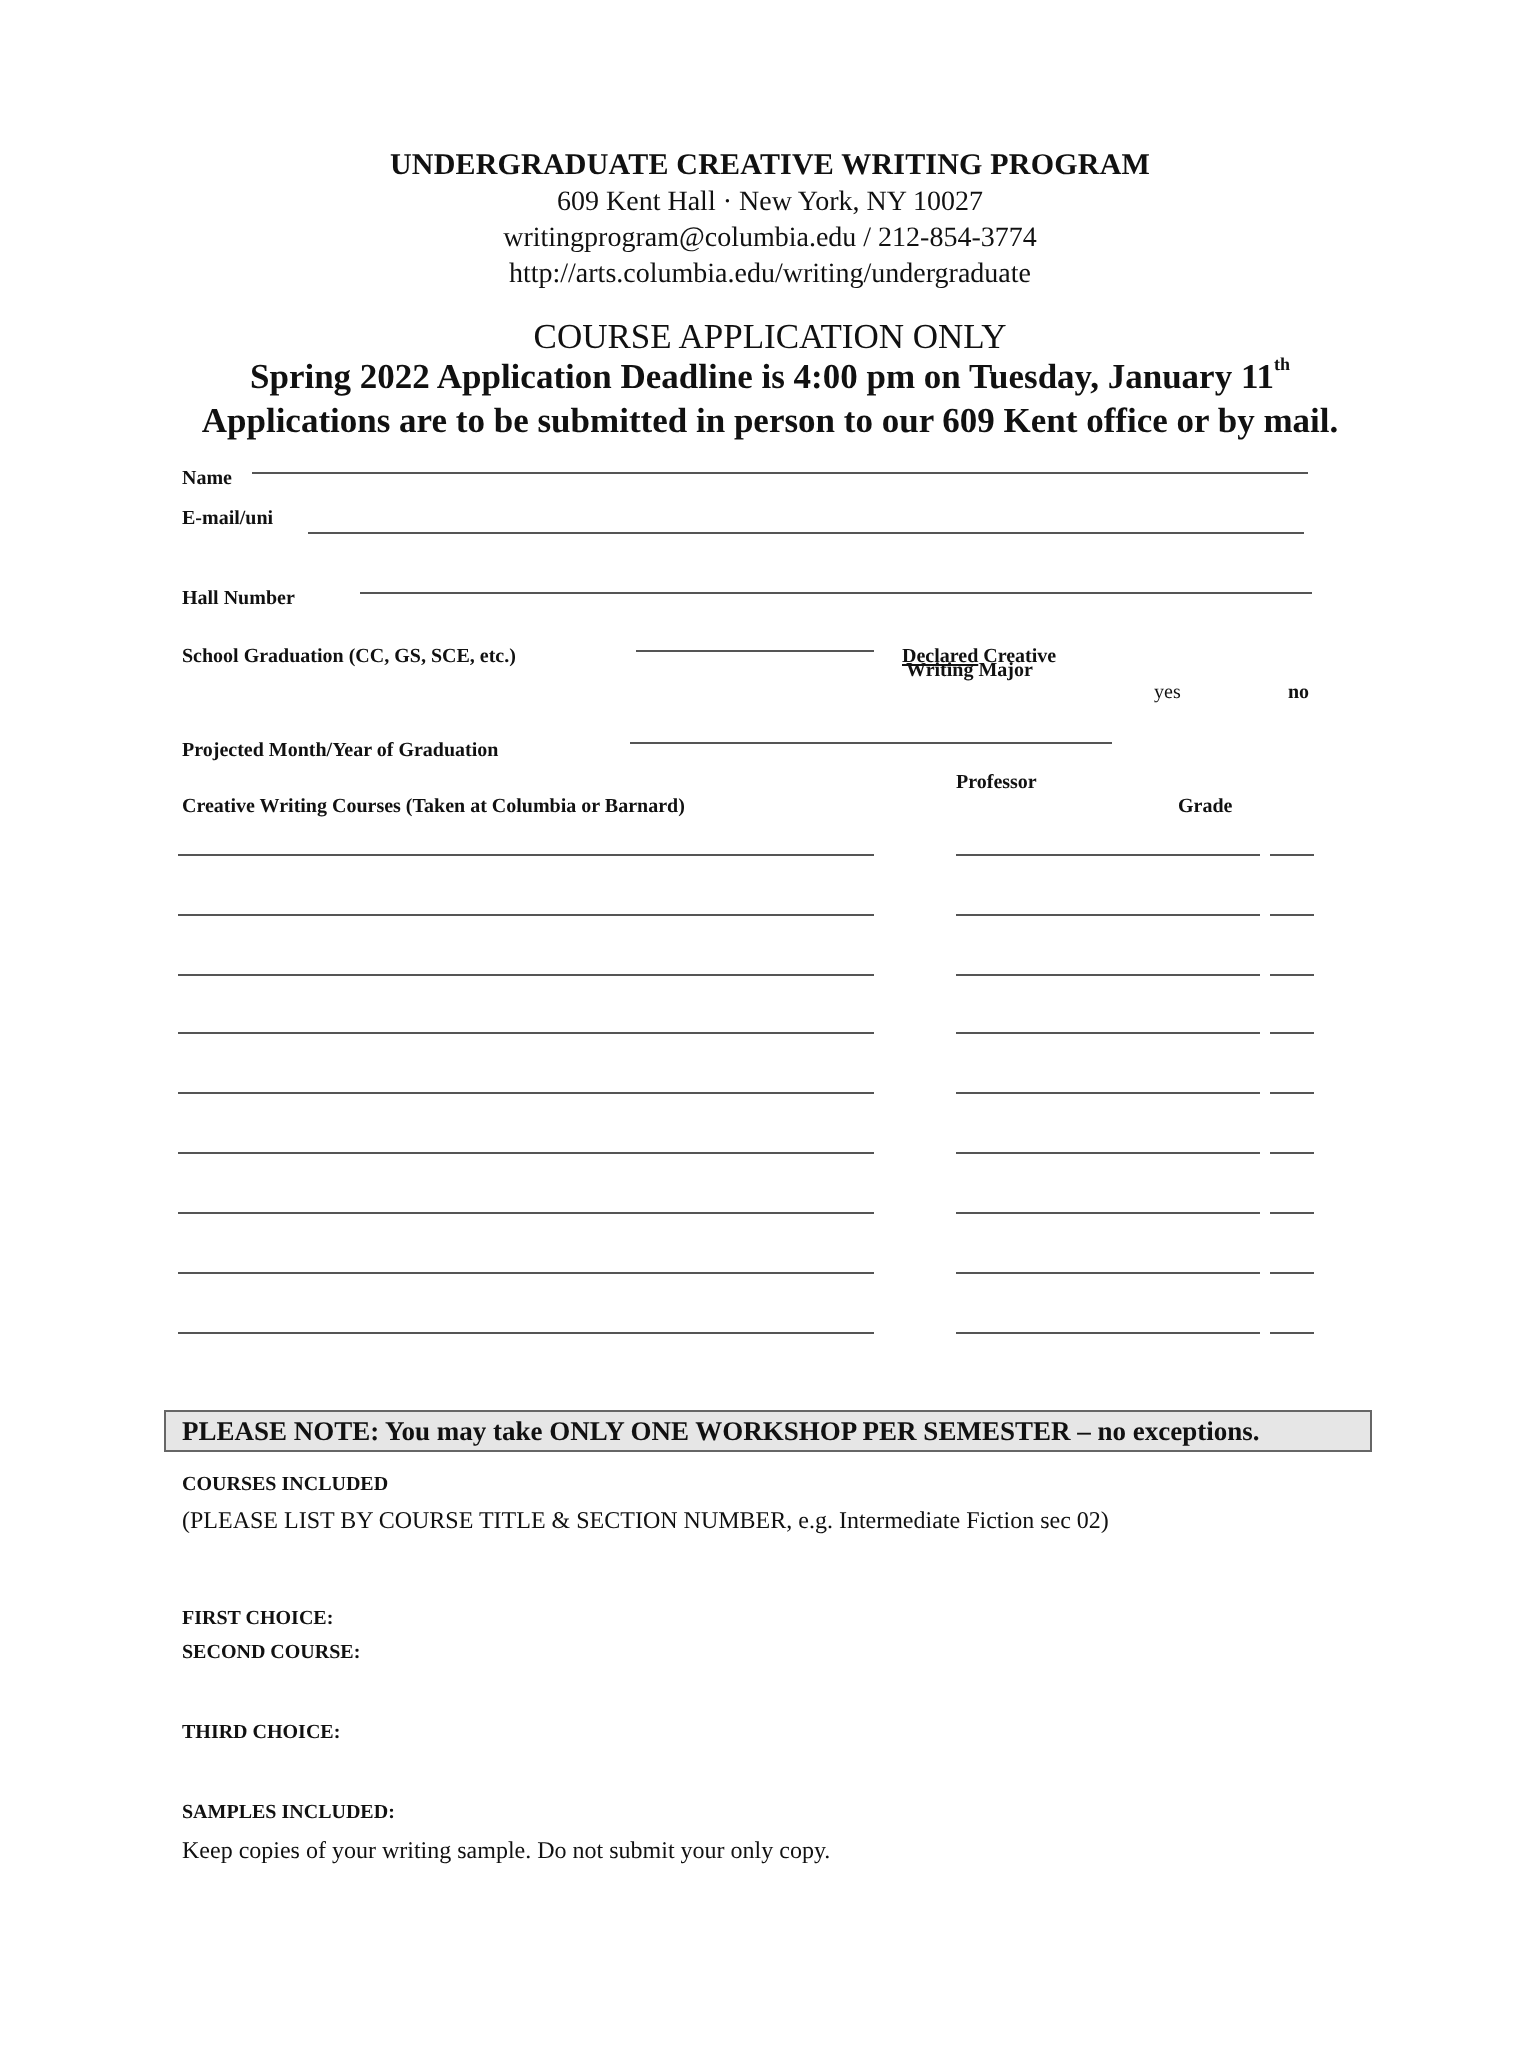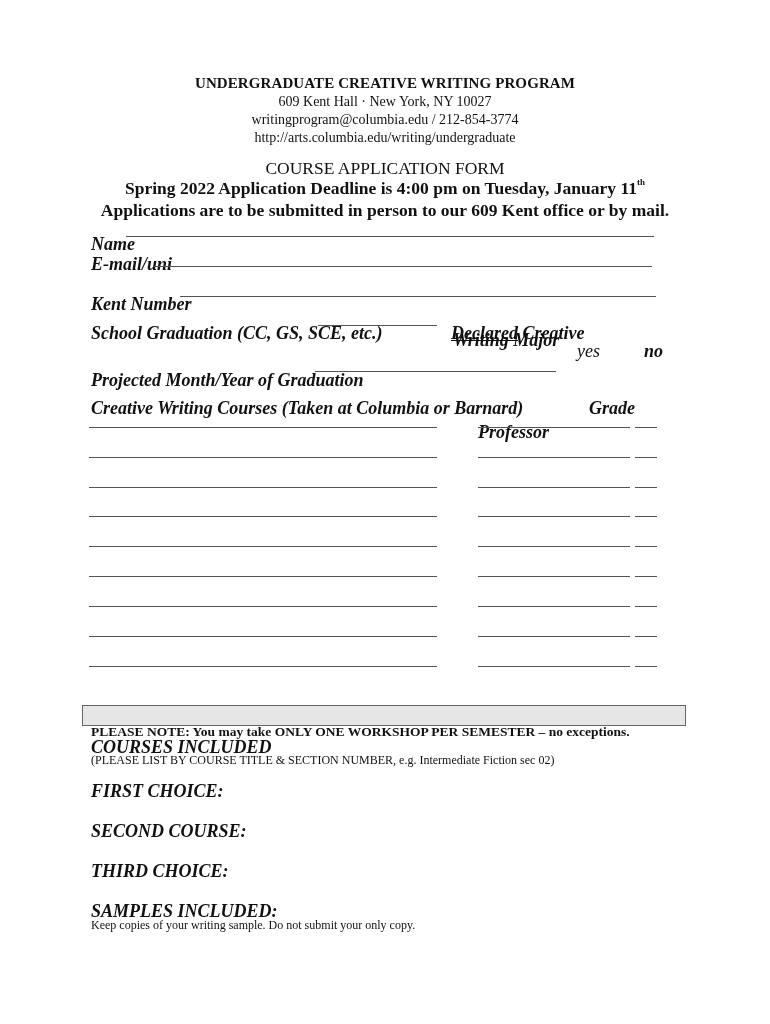--- a/index.html
+++ b/index.html
@@ -6,74 +6,74 @@
   body { width: 770px; height: 1024px; position: relative; overflow: hidden;
          font-family: "Liberation Serif", "DejaVu Serif", serif; color: #111; }
   .abs { position: absolute; white-space: nowrap; }
   .center { position: absolute; left: 0; width: 770px; text-align: center; white-space: nowrap; }
   .hdr-title { top: 75px; font-size: 15px; font-weight: bold; letter-spacing: 0.1px; }
   .hdr-line { font-size: 14px; }
   .form-title { top: 158px; font-size: 17.5px; }
   .deadline { top: 178px; font-size: 17.5px; font-weight: bold; }
   .deadline sup { font-size: 9px; vertical-align: top; position: relative; top: -1px; }
   .submit { top: 200px; font-size: 17.5px; font-weight: bold; }
-  .lbl { font-size: 18px; font-weight: bold; font-style: italic; }
+  .lbl { font-size: 10px; font-weight: bold; }
   .uline { position: absolute; height: 0; border-bottom: 1px solid #555; }
   .field { font: inherit; border: none; background: transparent; outline: none; padding: 0; height: 14px; }
   .note-box { position: absolute; left: 82px; top: 705px; width: 602px; height: 19px;
               background: #e6e6e6; border: 1px solid #666; box-sizing: content-box; }
-  .note-text { position: absolute; left: 8px; top: 18px; font-size: 13.5px; font-weight: bold; white-space: nowrap; }
+  .note-text { position: absolute; left: 8px; top: 2px; font-size: 13.5px; font-weight: bold; white-space: nowrap; }
   .small { font-size: 12px; }
   .ul { text-decoration: underline; }
   .reg { font-weight: normal; }
 </style>
 </head>
 <body>
 
 <div class="center hdr-title">UNDERGRADUATE CREATIVE WRITING PROGRAM</div>
 <div class="center hdr-line" style="top:94px">609 Kent Hall · New York, NY 10027</div>
 <div class="center hdr-line" style="top:112px">writingprogram@columbia.edu / 212-854-3774</div>
 <div class="center hdr-line" style="top:130px">http://arts.columbia.edu/writing/undergraduate</div>
 
-<div class="center form-title">COURSE APPLICATION FORM</div>
+<div class="center form-title">COURSE APPLICATION ONLY</div>
 <div class="center deadline"><span>Spring 2022 Application Deadline is 4:00 pm on Tuesday, January 11</span><sup>th</sup></div>
 <div class="center submit">Applications are to be submitted in person to our 609 Kent office or by mail.</div>
 
 <div class="abs lbl" style="left:91px;top:234px">Name</div>
 <div class="uline" style="left:126px;top:236px;width:528px">
   <input class="field" style="width: 528px;" value="">
 </div>
 
 <div class="abs lbl" style="left:91px;top:254px">E-mail/uni</div>
 <div class="uline" style="left:154px;top:266px;width:498px">
   <input class="field" style="width: 498px;" value="">
 </div>
 
-<div class="abs lbl" style="left:91px;top:294px">Kent Number</div>
+<div class="abs lbl" style="left:91px;top:294px">Hall Number</div>
 <div class="uline" style="left:180px;top:296px;width:476px">
   <input class="field" style="width: 476px;" value="">
 </div>
 
 <div class="abs lbl" style="left:91px;top:323px">School Graduation (CC, GS, SCE, etc.)</div>
 <div class="uline" style="left:318px;top:325px;width:119px">
   <input class="field" style="width: 119px;" value="">
 </div>
 
 <div class="abs lbl" style="left:451px;top:323px"><span class="ul">Declared</span><span> Creative</span></div>
 <div class="abs lbl" style="left:453px;top:330px">Writing Major</div>
 <div class="abs lbl reg" style="left:577px;top:341px">yes</div>
 <div class="abs lbl" style="left:644px;top:341px">no</div>
 
 <div class="abs lbl" style="left:91px;top:370px">Projected Month/Year of Graduation</div>
 <div class="uline" style="left:315px;top:371px;width:241px">
   <input class="field" style="width: 241px;" value="">
 </div>
 
 <div class="abs lbl" style="left:91px;top:398px">Creative Writing Courses (Taken at Columbia or Barnard)</div>
-<div class="abs lbl" style="left:478px;top:422px">Professor</div>
+<div class="abs lbl" style="left:478px;top:386px">Professor</div>
 <div class="abs lbl" style="left:589px;top:398px">Grade</div>
 
 <div id="course-rows">
   <div class="uline" style="left:89px;top:427px;width:348px"><input class="field" style="width: 348px;" value=""></div>
   <div class="uline" style="left:478px;top:427px;width:152px"><input class="field" style="width: 152px;" value=""></div>
   <div class="uline" style="left:635px;top:427px;width:22px"><input class="field" style="width: 22px;" value=""></div>
 
   <div class="uline" style="left:89px;top:457px;width:348px"><input class="field" style="width: 348px;" value=""></div>
   <div class="uline" style="left:478px;top:457px;width:152px"><input class="field" style="width: 152px;" value=""></div>
   <div class="uline" style="left:635px;top:457px;width:22px"><input class="field" style="width: 22px;" value=""></div>
@@ -107,21 +107,21 @@
   <div class="uline" style="left:635px;top:666px;width:22px"><input class="field" style="width: 22px;" value=""></div>
 </div>
 
 <div class="note-box">
   <div class="note-text">PLEASE NOTE: You may take ONLY ONE WORKSHOP PER SEMESTER – no exceptions.</div>
 </div>
 
 <div class="abs lbl" style="left:91px;top:737px">COURSES INCLUDED</div>
 <div class="abs small" style="left:91px;top:753px">(PLEASE LIST BY COURSE TITLE &amp; SECTION NUMBER, e.g. Intermediate Fiction sec 02)</div>
 
-<div class="abs lbl" style="left:91px;top:781px">FIRST CHOICE:</div>
+<div class="abs lbl" style="left:91px;top:804px">FIRST CHOICE:</div>
 <input class="abs field" style="left: 200px; top: 781px; width: 450px; font-size: 13.5px;" value="">
 
 <div class="abs lbl" style="left:91px;top:821px">SECOND COURSE:</div>
 <input class="abs field" style="left: 215px; top: 821px; width: 435px; font-size: 13.5px;" value="">
 
 <div class="abs lbl" style="left:91px;top:861px">THIRD CHOICE:</div>
 <input class="abs field" style="left: 205px; top: 861px; width: 445px; font-size: 13.5px;" value="">
 
 <div class="abs lbl" style="left:91px;top:901px">SAMPLES INCLUDED:</div>
 <div class="abs small" style="left:91px;top:918px">Keep copies of your writing sample.  Do not submit your only copy.</div>

